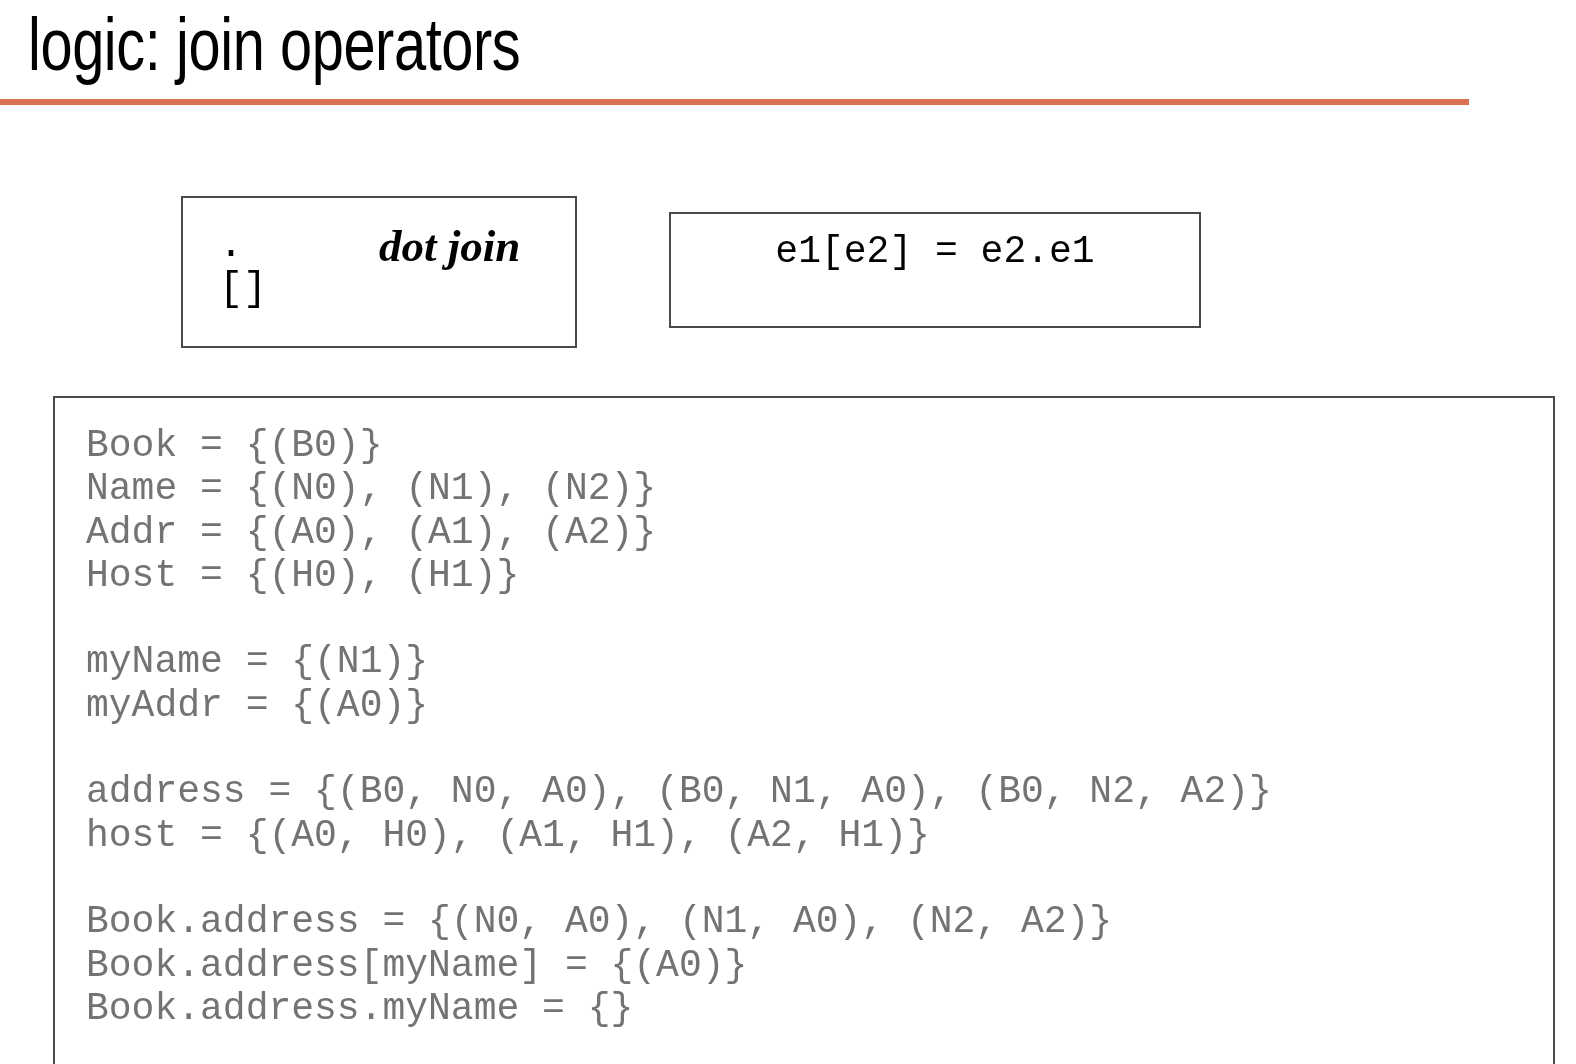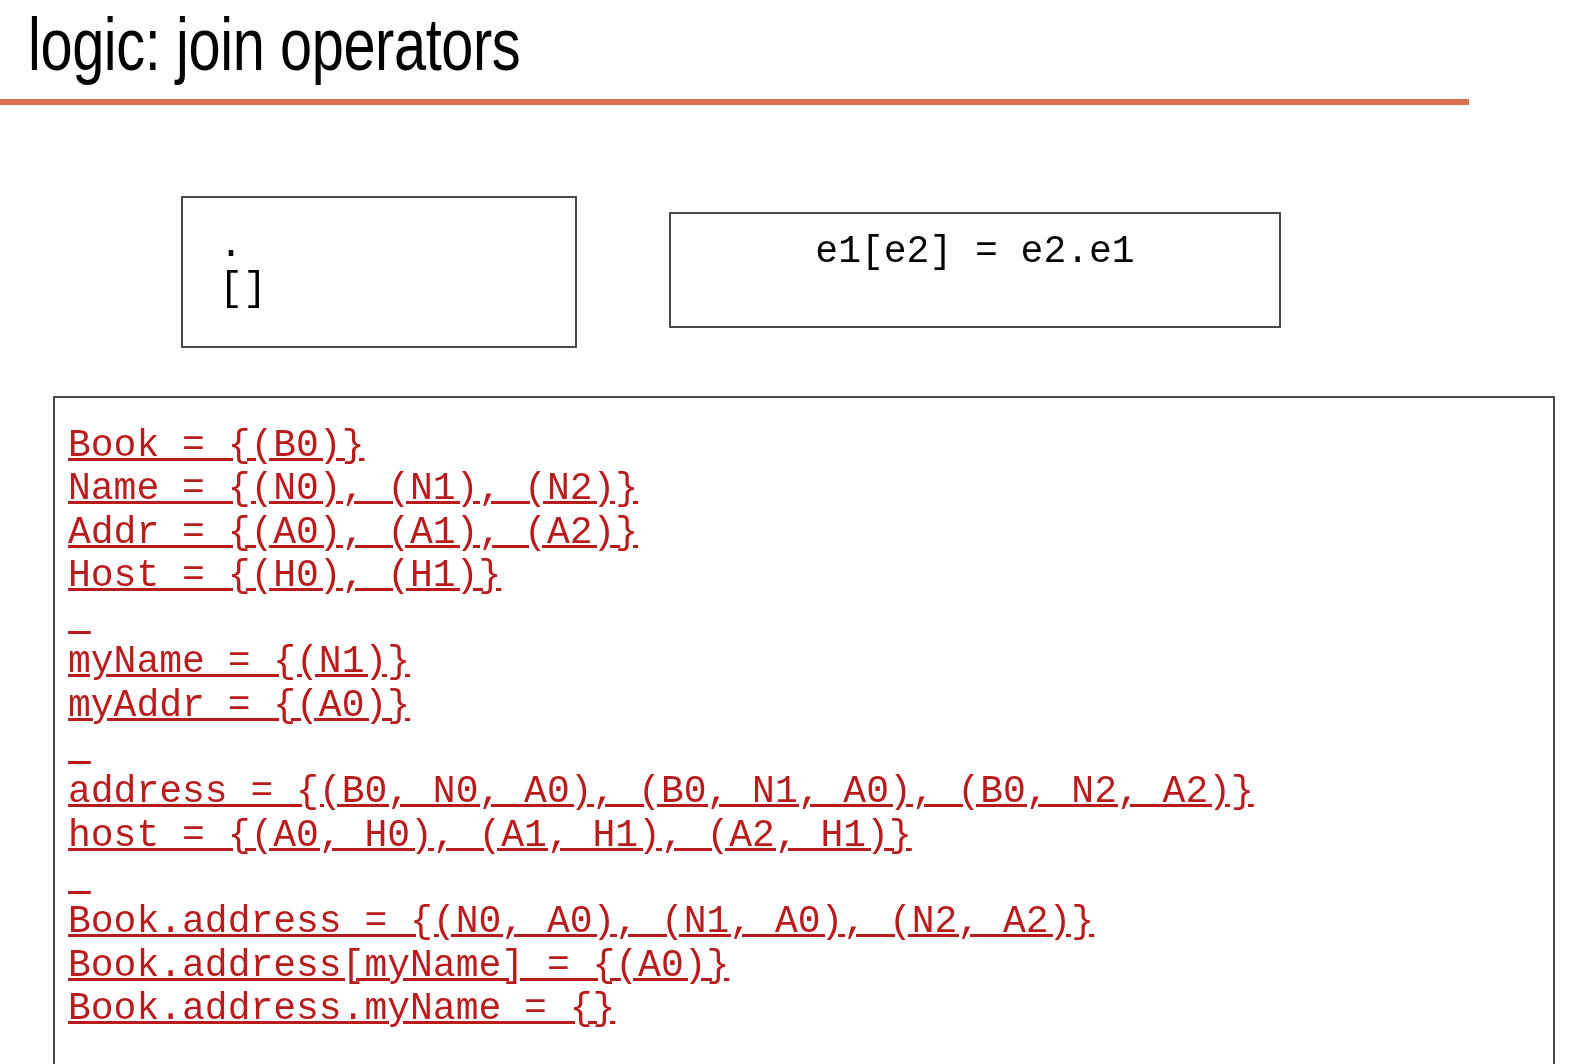--- a/index.html
+++ b/index.html
@@ -83,21 +83,21 @@
     line-height: 56px;
     color: #000000;
     white-space: pre;
   }
 
   
   #equivalence-box {
     position: absolute;
     left: 669px;
     top: 212px;
-    width: 612px;
+    width: 532px;
     height: 116px;
     border: 2px solid #4a4a4a;
     background: #ffffff;
     box-sizing: border-box;
   }
   .equiv-line {
     position: absolute;
     left: 0;
     width: 100%;
     text-align: center;
@@ -117,48 +117,48 @@
     top: 396px;
     width: 1502px;
     height: 700px;
     border: 2px solid #4a4a4a;
     background: #ffffff;
     box-sizing: border-box;
     overflow: hidden;
   }
   #code-lines {
     position: absolute;
-    left: 13px;
+    left: 31px;
     top: 26px;
     font-family: "Liberation Mono", "DejaVu Sans Mono", monospace;
     font-size: 38px;
     line-height: 43.3px;
-    color: #b91c1c;
+    color: #737373;
     white-space: pre;
-    text-decoration: underline;
   }
   .code-line {
     display: block;
     min-height: 43.3px;
     white-space: pre;
   }
   .code-line.blank {
     height: 43.3px;
   }
 </style>
 </head>
 <body>
 
 <div id="slide-title">logic: join operators</div>
 
 <div id="title-rule"></div>
 
 <div id="operator-legend-box">
   <div class="legend-row" id="legend-row-0">
     <span class="legend-symbol">.</span>
+    <span class="legend-name">dot join</span>
   </div>
   <div class="legend-row" id="legend-row-1">
     <span class="legend-symbol">[]</span>
   </div>
 </div>
 
 <div id="equivalence-box">
   <div class="equiv-line" id="equiv-line-0">e1[e2] = e2.e1</div>
 </div>
 

